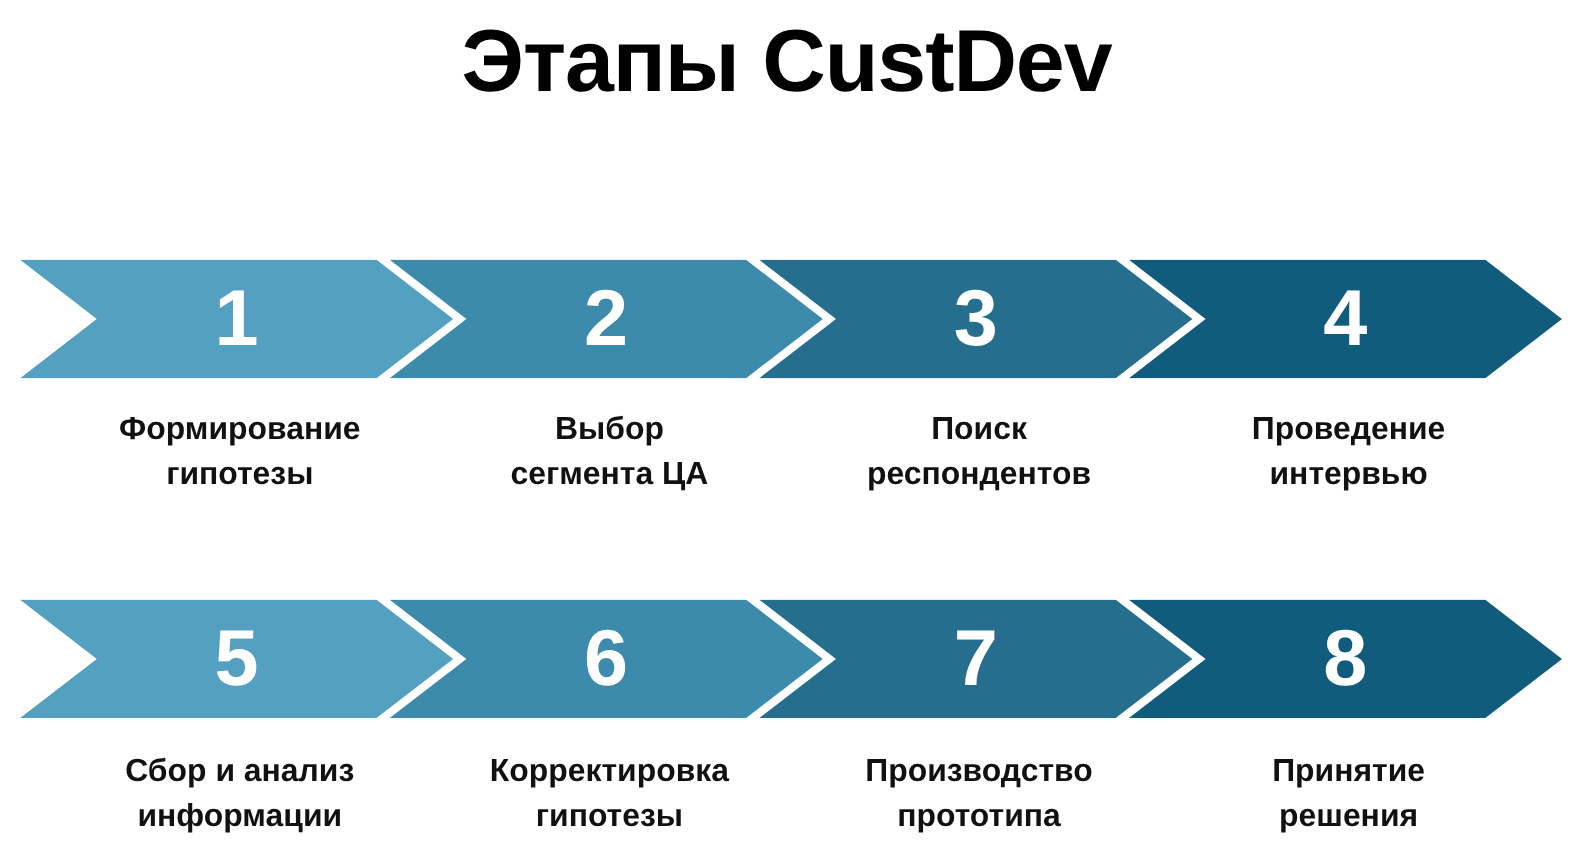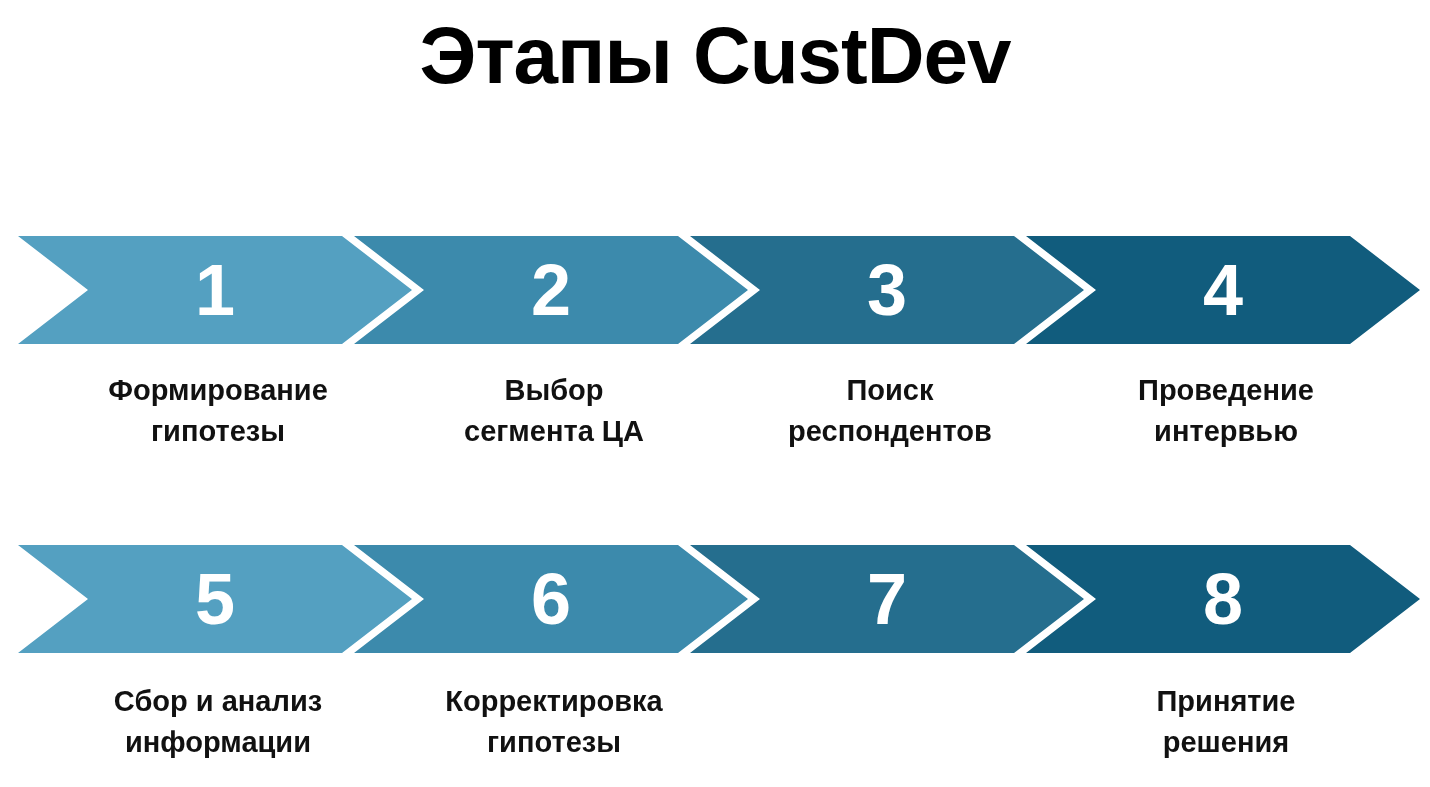--- a/index.html
+++ b/index.html
@@ -127,17 +127,19 @@
     <div class="arrow p3" style="background: rgb(17, 92, 125);">
       <span class="stage-num">8</span>
     </div>
   </div>
 
   <div class="label-row r2">
     <div class="stage-label p0">Сбор и анализ
 информации</div>
     <div class="stage-label p1">Корректировка
 гипотезы</div>
+    <div class="stage-label p2">Производство
+прототипа</div>
     <div class="stage-label p3">Принятие
 решения</div>
   </div>
 
 </div>
 
 </body></html>

